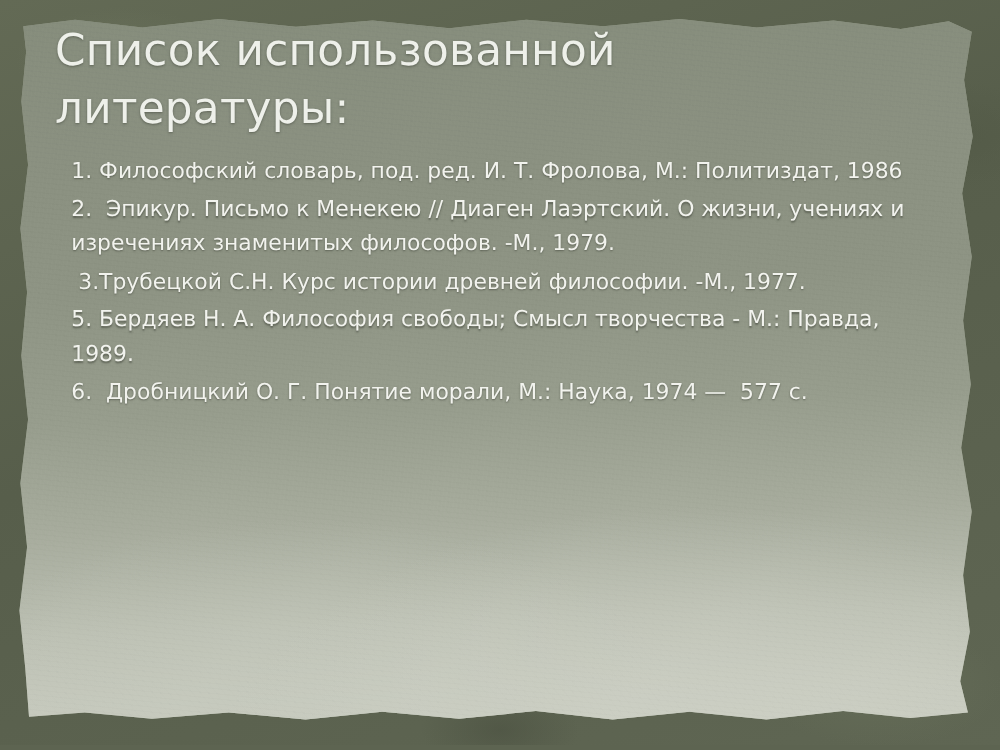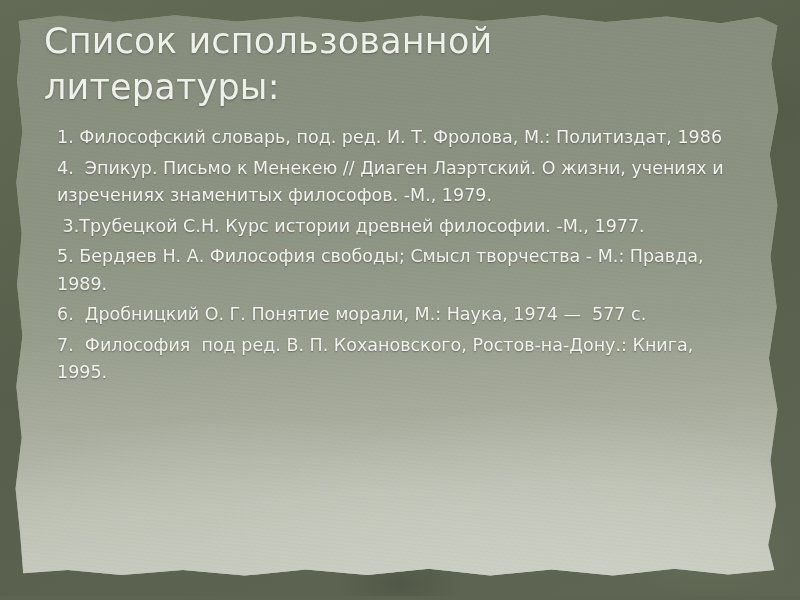--- a/index.html
+++ b/index.html
@@ -134,21 +134,20 @@
   <div class="paper">
     <div class="paper-grain"></div>
   </div>
 
   <div class="content">
 
     <h1 class="slide-title">Список использованной литературы:</h1>
 
     <ul class="ref-list">
       <li class="ref-item">1. Философский словарь, под. ред. И. Т. Фролова, М.: Политиздат, 1986</li>
-      <li class="ref-item">4.  Эпикур. Письмо к Менекею // Диаген Лаэртский. О жизни, учениях и изречениях знаменитых философов. -М., 1979.</li>
+      <li class="ref-item">2.  Эпикур. Письмо к Менекею // Диаген Лаэртский. О жизни, учениях и изречениях знаменитых философов. -М., 1979.</li>
       <li class="ref-item"> 3.Трубецкой С.Н. Курс истории древней философии. -М., 1977.</li>
       <li class="ref-item">5. Бердяев Н. А. Философия свободы; Смысл творчества - М.: Правда, 1989.</li>
       <li class="ref-item">6.  Дробницкий О. Г. Понятие морали, М.: Наука, 1974 —  577 с.</li>
-      <li class="ref-item">7.  Философия  под ред. В. П. Кохановского, Ростов-на-Дону.: Книга, 1995.</li>
     </ul>
 
   </div>
 </div>
 
 </body></html>

